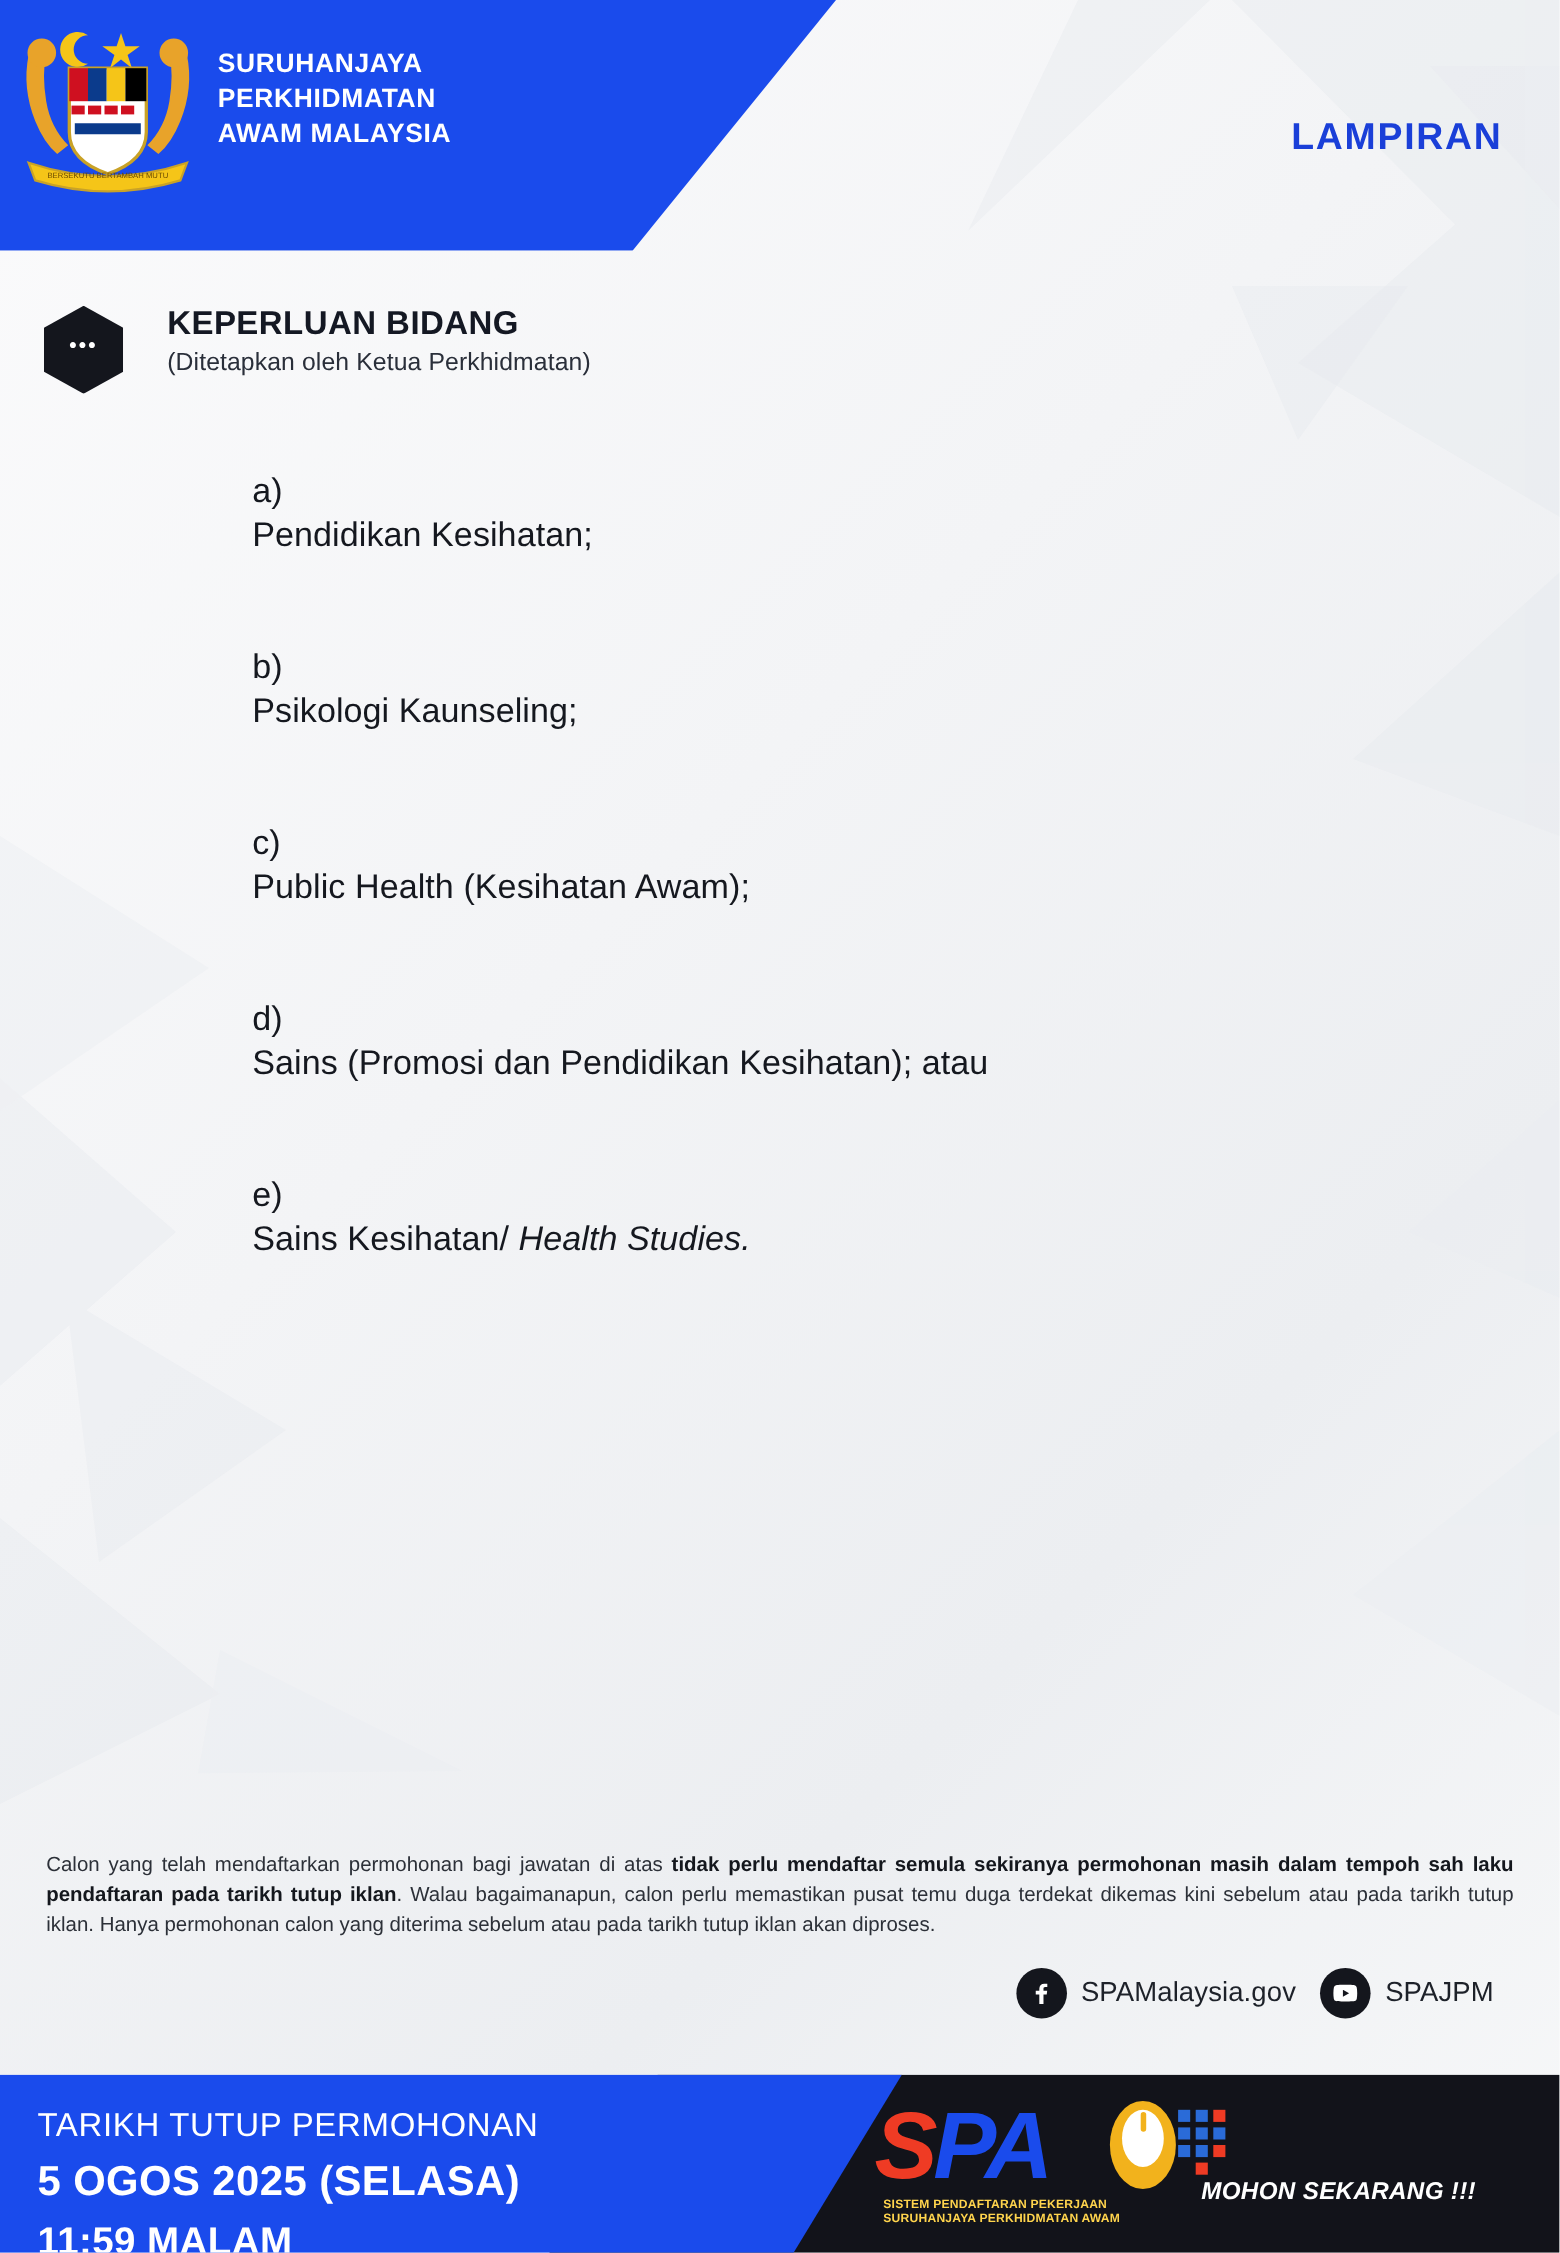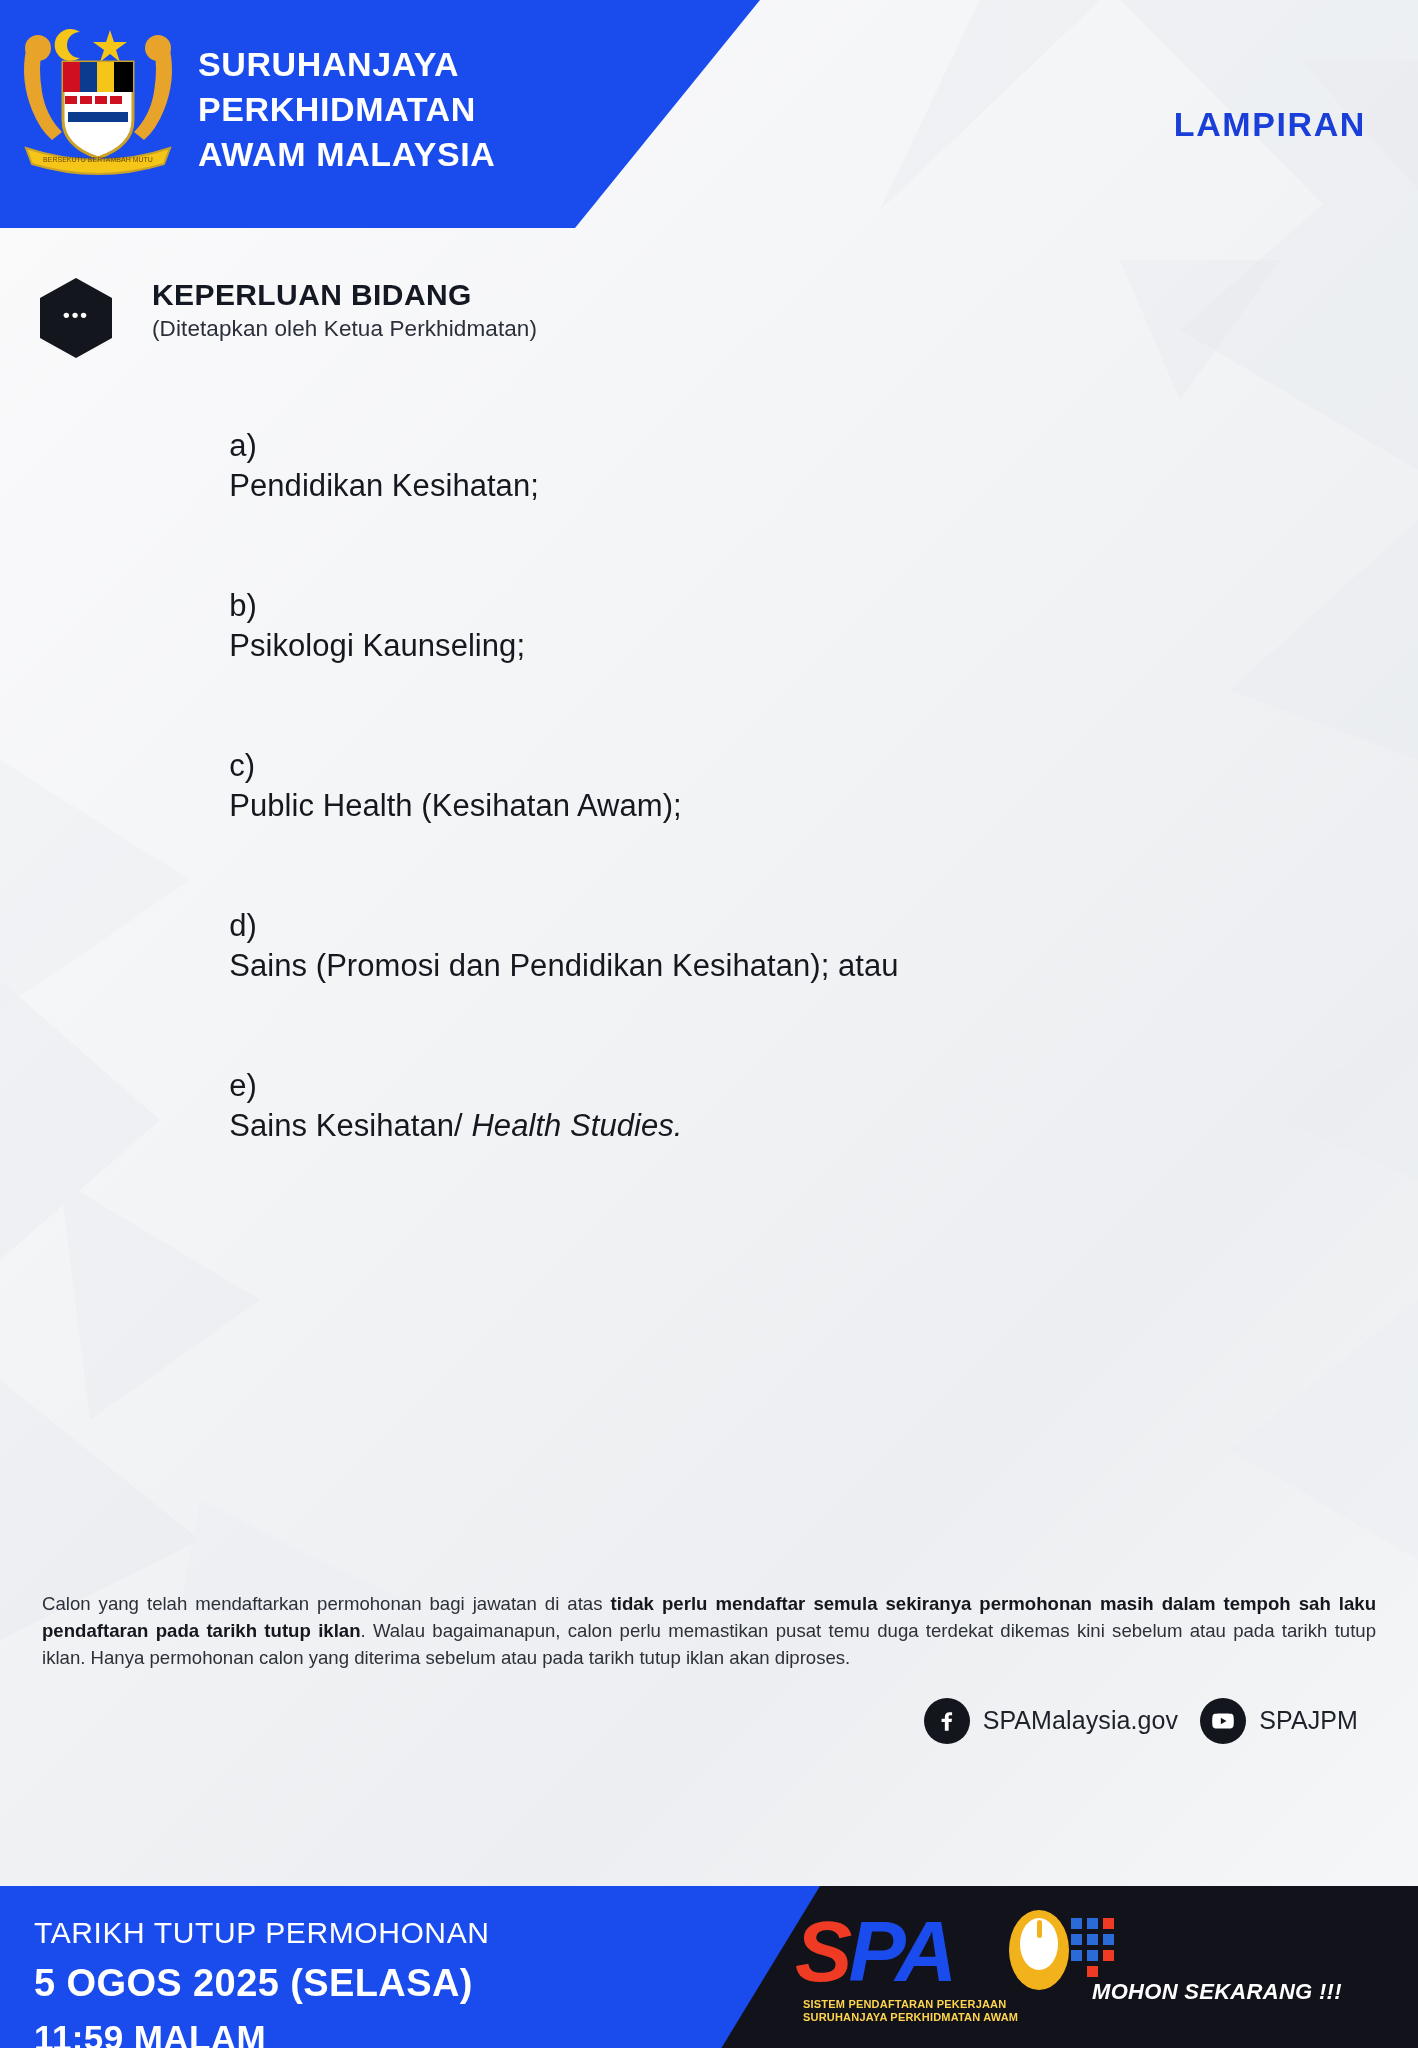--- a/index.html
+++ b/index.html
@@ -45,21 +45,21 @@
     top: 20px;
     width: 160px;
     height: 165px;
     z-index: 4;
   }
   .org-name {
     position: absolute;
     left: 198px;
     top: 42px;
     color: #ffffff;
-    font-size: 34px;
+    font-size: 24px;
     font-weight: bold;
     letter-spacing: 0.6px;
     line-height: 1.33;
     z-index: 4;
   }
   .lampiran {
     position: absolute;
     right: 52px;
     top: 105px;
     color: #1a3fd8;
@@ -123,21 +123,21 @@
     color: #15181f;
     line-height: 1.29;
     letter-spacing: 0.05px;
     white-space: pre;
   }
   .item em { font-style: italic; }
   
   .note {
     position: absolute;
     left: 0;
-    top: 1569px;
+    top: 1660px;
     width: 100%;
     padding: 22px 42px 0 42px;
     z-index: 3;
   }
   .note p {
     font-size: 18.6px;
     color: #2c3038;
     line-height: 1.45;
     text-align: justify;
     letter-spacing: 0.0px;

